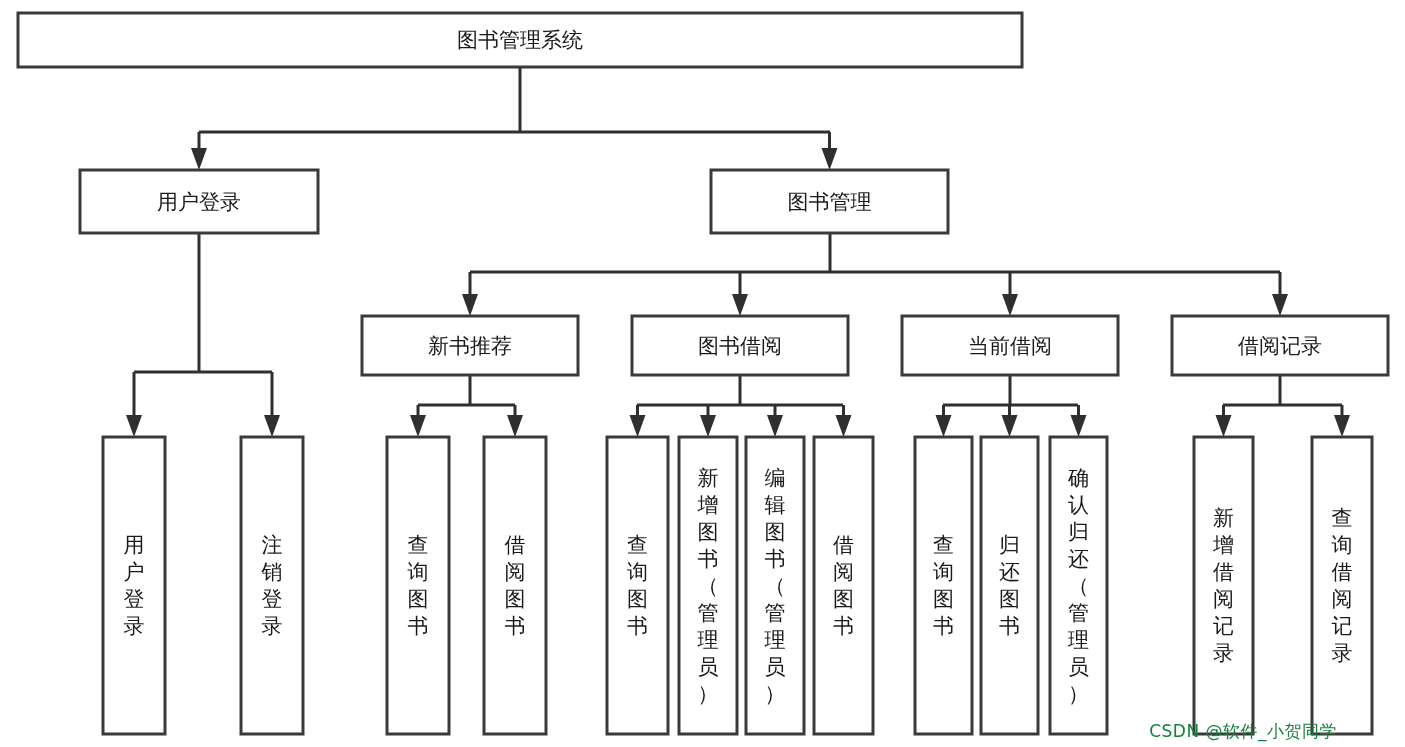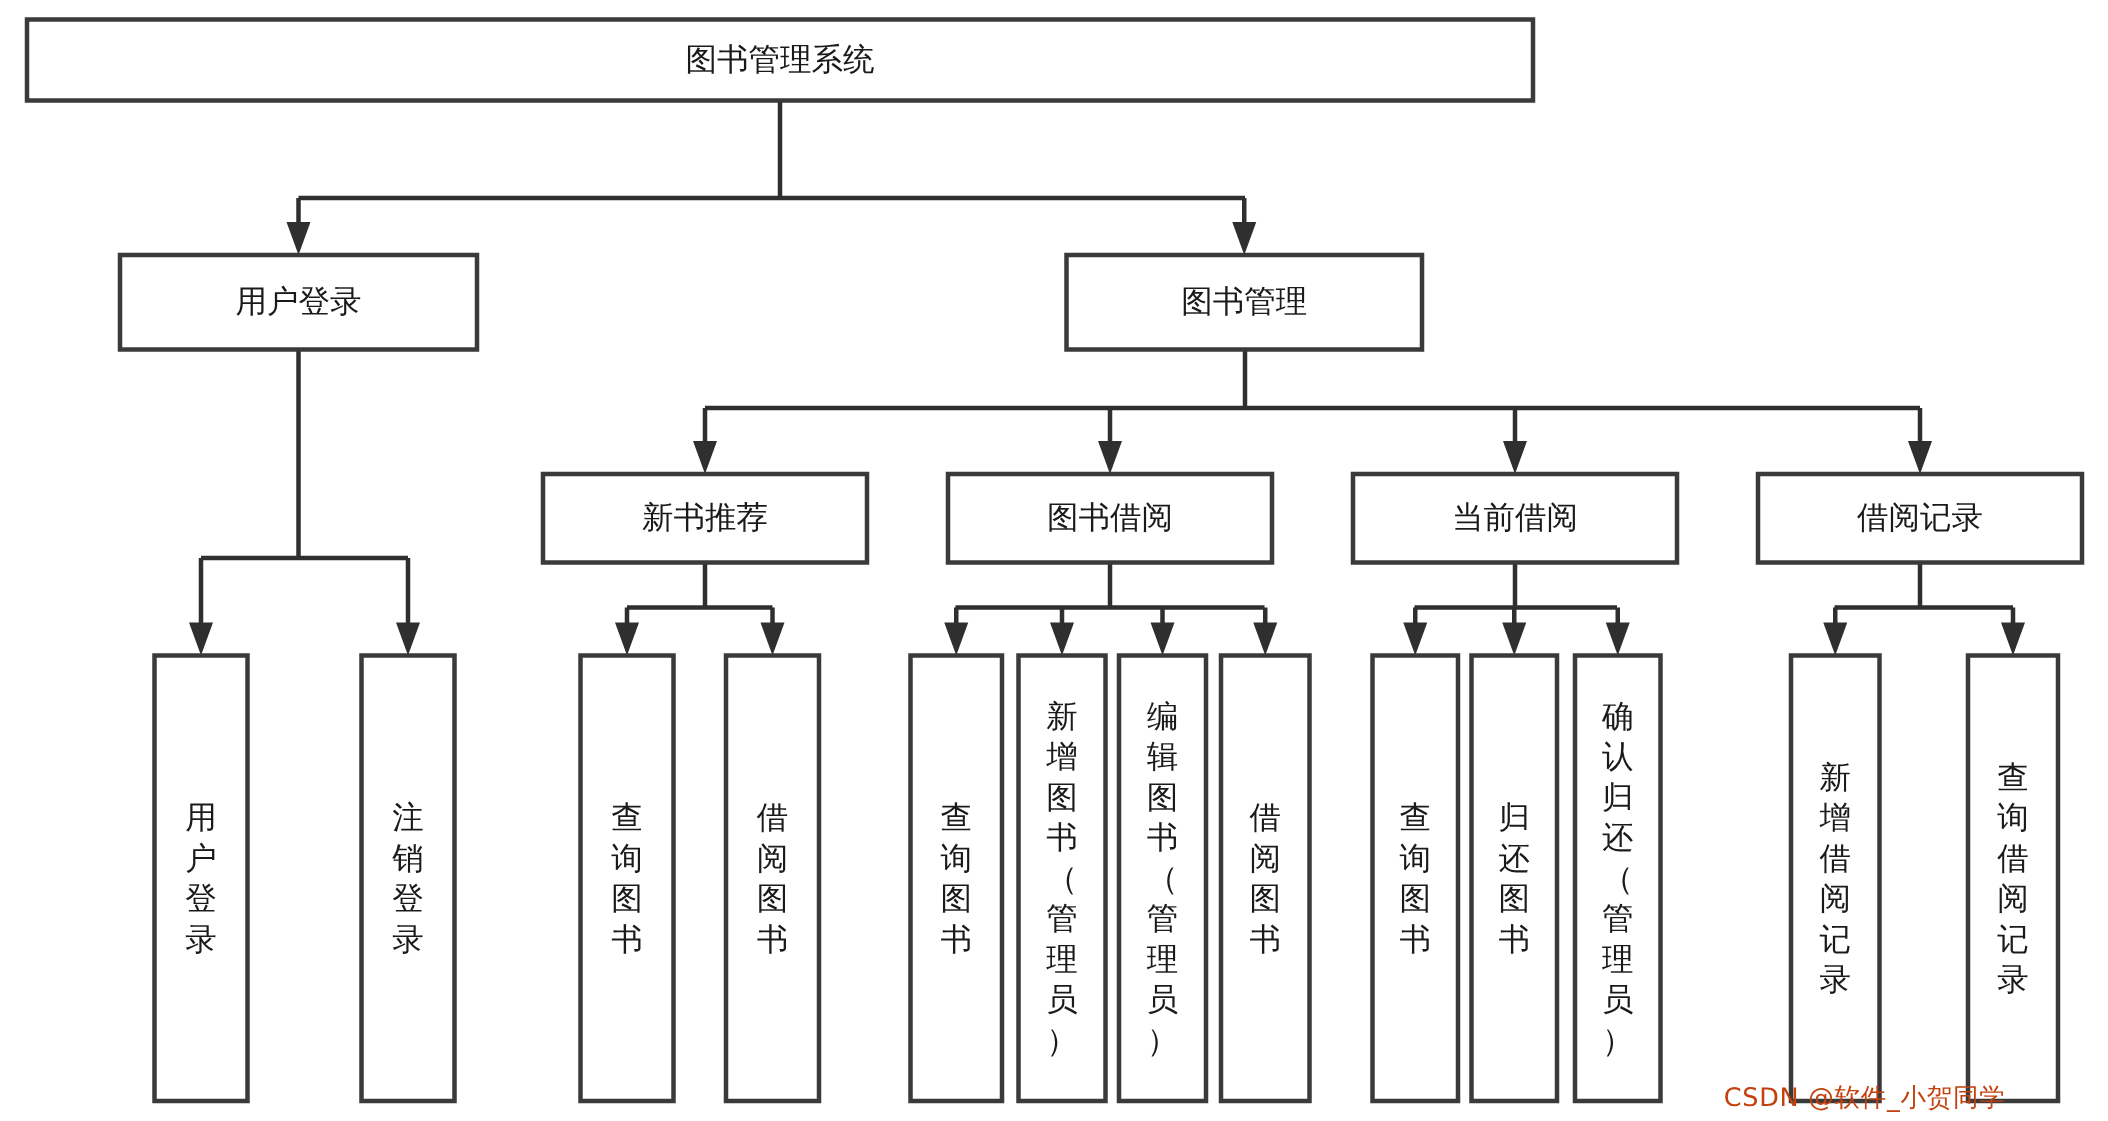--- a/index.html
+++ b/index.html
@@ -47,21 +47,21 @@
   .edge-arrow {
     fill: #2f2f2f;
     stroke: none;
   }
   .watermark {
     position: absolute;
     right: 8px;
     bottom: 4px;
     font-family: "DejaVu Sans", "Liberation Sans", sans-serif;
     font-size: 17px;
-    color: #c2410c;
+    color: #15803d;
     white-space: nowrap;
     letter-spacing: 0.5px;
     pointer-events: none;
   }
 </style>
 </head>
 <body>
 
 <div id="diagram-root">
 

